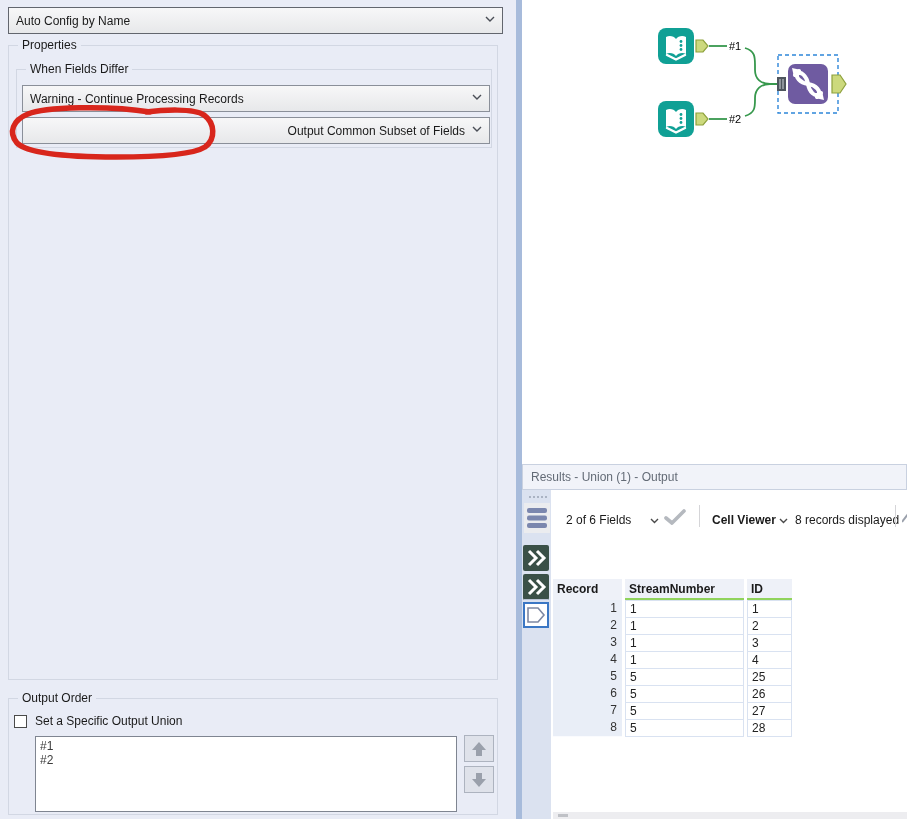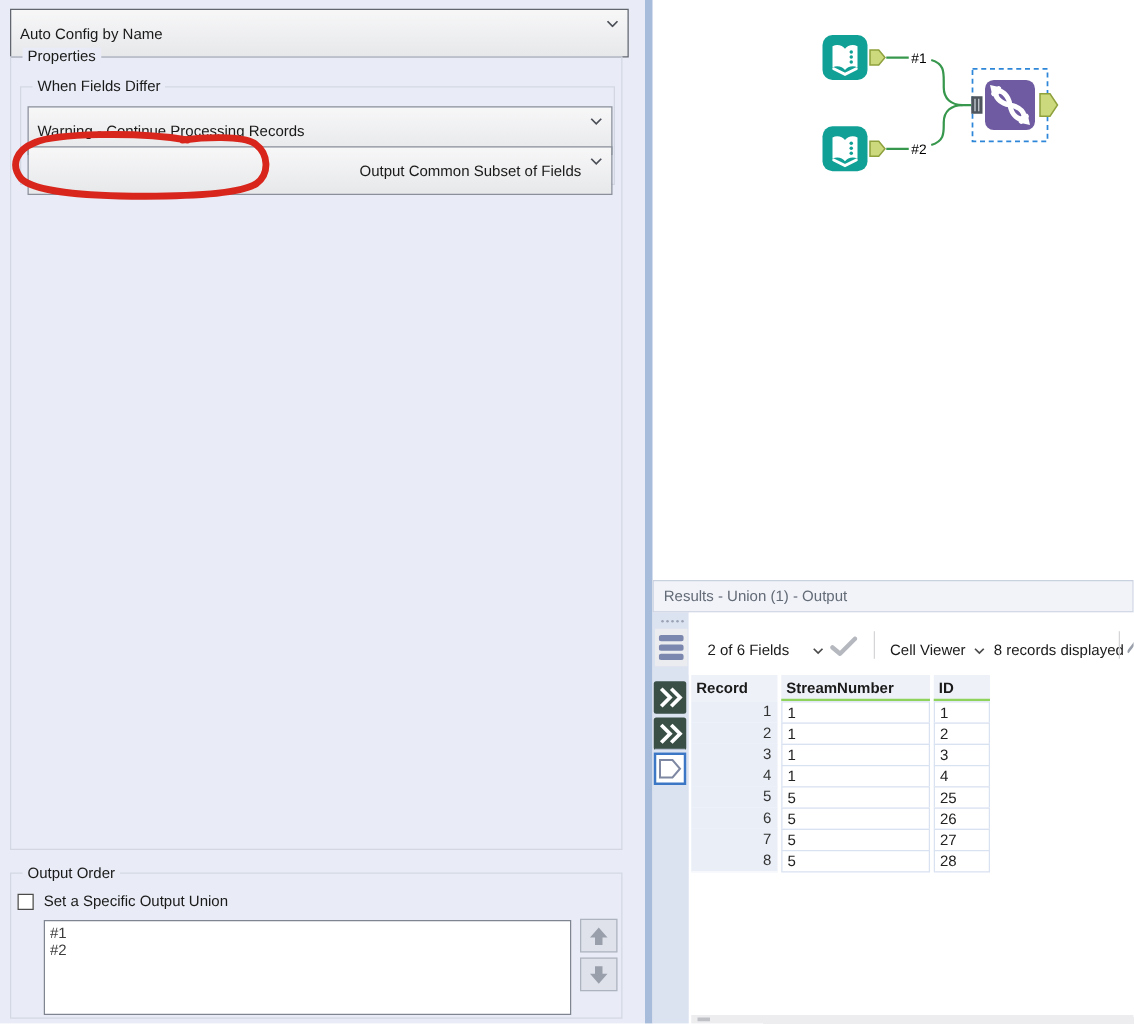--- a/index.html
+++ b/index.html
@@ -2,21 +2,21 @@
 <html style="--panel-bg: #e9ecf6; --divider: #a7bbdb; --selection-blue: #2e86d9; --connection-green: #37984d; --tool-teal: #10a095; --tool-purple: #6f5ba1; --anchor-fill: #ccd97d; --anchor-stroke: #8ea13d; --annotation-red: #d8261c; --underline-green: #90d35c; --chevron-tile: #3a5047; --hamburger: #7b87ae; --record-col-bg: #e9eef7; --grid-border: #d9e2f1; --header-bg: #eef1f8; --strip-bg: #dbe2f0; --title-text: #636b76;"><head>
 <meta charset="utf-8">
 <style>
   html,body{margin:0;padding:0;background:#fff;}
   .stage{position:relative;width:907px;height:819px;overflow:hidden;background:#fff;
          font-family:"Liberation Sans",sans-serif;font-size:12px;color:#1a1a1a;}
   .abs{position:absolute;}
   
   .panel{position:absolute;left:0;top:0;width:516px;height:819px;background:var(--panel-bg);}
   .divider{position:absolute;left:516px;top:0;width:6px;height:819px;background:var(--divider);cursor:col-resize;}
-  .combo{position:absolute;height:39px;box-sizing:border-box;background:linear-gradient(#f7f7f8,#e7e8ea);
+  .combo{position:absolute;height:27px;box-sizing:border-box;background:linear-gradient(#f7f7f8,#e7e8ea);
          border:1px solid #8a8f99;display:flex;align-items:center;padding:0 24px 0 7px;cursor:default;}
   .combo.outer{border-color:#62666e;}
   .combo .caret{position:absolute;right:7px;top:8px;}
   .gbox{position:absolute;border:1px solid #d2d7e3;box-sizing:border-box;}
   .glabel{position:absolute;top:-8px;left:9px;background:var(--panel-bg);padding:0 4px;line-height:15px;white-space:nowrap;}
   .cb{position:absolute;width:13px;height:13px;background:#fff;border:1px solid #4a4a4a;box-sizing:border-box;}
   .lbox{position:absolute;background:#fff;border:1px solid #7f8591;box-sizing:border-box;padding:2px 4px;}
   .lb-item{line-height:14px;color:#3c3c3c;}
   .updown{position:absolute;width:30px;height:27px;background:#dfe2ea;border:1px solid #adb3bf;box-sizing:border-box;
           display:flex;align-items:center;justify-content:center;}
@@ -28,21 +28,21 @@
   .tile{position:absolute;display:flex;align-items:center;justify-content:center;}
   .tile.dark{background:var(--chevron-tile);border-radius:2px;}
   .tile.sel{background:#fff;border:2px solid #3b77c4;box-sizing:border-box;}
   .toolbar{position:absolute;left:551px;top:490px;width:356px;height:50px;background:#fff;}
   .tb-item{position:absolute;white-space:nowrap;}
   .tb-sep{position:absolute;width:1px;height:22px;background:#d5d5d8;}
   .grid{position:absolute;left:553px;top:540px;}
   .trow{display:flex;column-gap:3px;}
   .cell{box-sizing:border-box;overflow:hidden;white-space:nowrap;}
   .w-rec{width:69px;} .w-sn{width:119px;} .w-id{width:45px;}
-  .thead .cell{height:21px;line-height:20px;background:var(--header-bg);font-weight:bold;padding-left:4px;}
+  .thead .cell{height:21px;line-height:20px;background:var(--header-bg);font-weight:bold;padding-left:4px;margin-top:39px;}
   .thead .underl{border-bottom:2px solid var(--underline-green);}
   .rows-host .trow + .trow{margin-top:-1px;}
   .cell.rec{height:18px;line-height:17px;background:var(--record-col-bg);text-align:right;padding-right:5px;
             color:#333;border-bottom:1px solid #fafbfe;}
   .cell.dat{height:18px;line-height:16px;background:#fff;border:1px solid var(--grid-border);padding-left:4px;color:#222;}
   .hscroll{position:absolute;left:553px;top:812px;width:354px;height:7px;background:#ededf0;}
   .hthumb{position:absolute;left:5px;top:2px;width:10px;height:3px;background:#bfc1c6;}
 </style>
 </head>
 <body>
@@ -209,21 +209,21 @@
     <span class="tb-item" style="left:15px;top:23px;">
       <span>2 of 6 Fields</span>
     </span>
     <svg class="abs" style="left:99px;top:28px;" width="9" height="6">
       <polyline points="1,1 4.5,4.5 8,1" fill="none" stroke="#4a4a4a" stroke-width="1.4"></polyline>
     </svg>
     <svg class="abs" style="left:113px;top:19px;" width="22" height="17">
       <path d="M2,9 L8,14 L20,2" fill="none" stroke="#b5b9bf" stroke-width="3.6" stroke-linecap="round" stroke-linejoin="round"></path>
     </svg>
     <div class="tb-sep" style="left:148px;top:15px;"></div>
-    <span class="tb-item" style="left:161px;top:23px;">
+    <span class="tb-item" style="left:161px;top:23px;font-weight:bold;">
       <span>Cell Viewer</span>
     </span>
     <svg class="abs" style="left:228px;top:28px;" width="9" height="6">
       <polyline points="1,1 4.5,4.5 8,1" fill="none" stroke="#4a4a4a" stroke-width="1.4"></polyline>
     </svg>
     <span class="tb-item" style="left:244px;top:23px;">8 records displayed</span>
     <div class="tb-sep" style="left:344px;top:15px;"></div>
     <svg class="abs" style="left:351px;top:22px;" width="6" height="14">
       <line x1="0" y1="10" x2="6" y2="2" stroke="#9aa0ab" stroke-width="2"></line>
     </svg>

